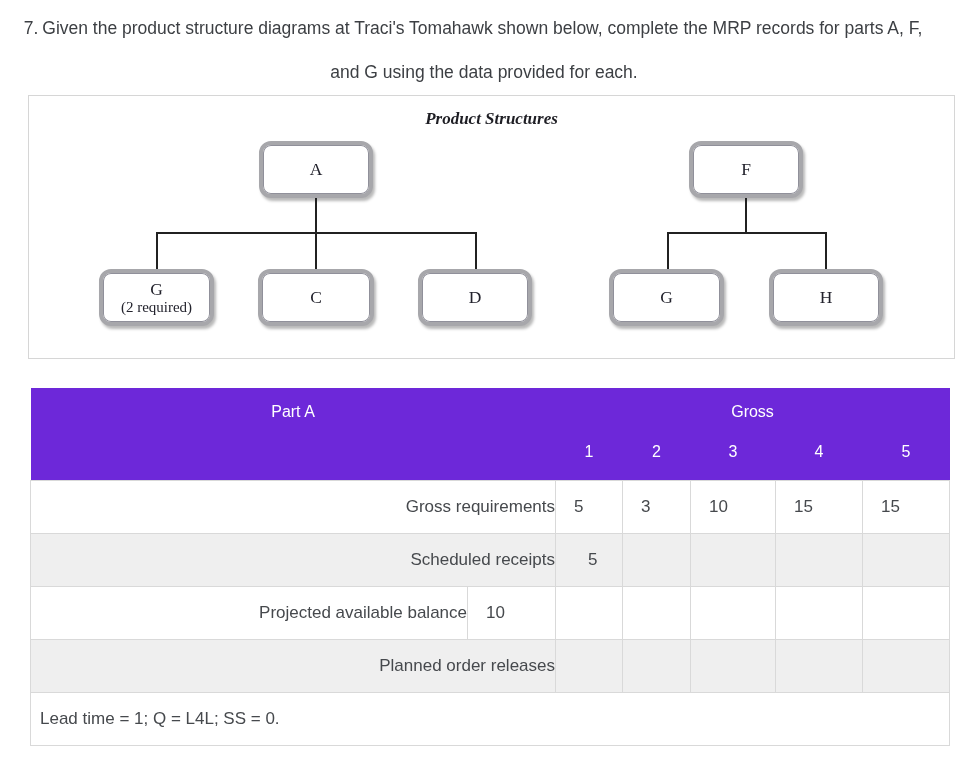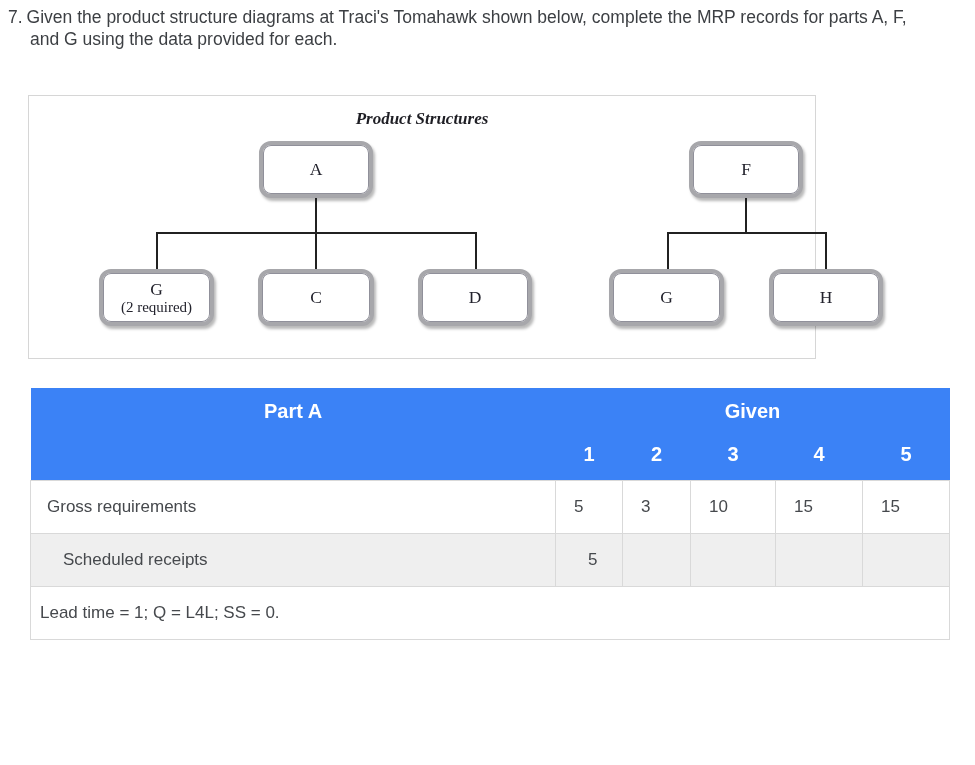--- a/index.html
+++ b/index.html
@@ -11,32 +11,33 @@
     color: #3e4145;
     overflow: hidden;
   }
 
   
   .question {
     position: absolute;
     left: 8px; top: 6px;
     width: 930px;
     font-size: 17.5px;
-    line-height: 22px;
+    line-height: 44px;
     color: #3c3f43;
     padding-left: 22px;
     text-indent: -22px;
+    text-align: center;
   }
   .question .qnum { padding-right: 4px; }
 
   
   .diagram {
     position: absolute;
     left: 28px; top: 95px;
-    width: 788px; height: 264px;
+    width: 927px; height: 264px;
     background: #ffffff;
     border: 1px solid #d6d6d6;
   }
   .diagram-title {
     position: absolute;
     left: 0; top: 13px; width: 100%;
     text-align: center;
     font-family: "Liberation Serif", "DejaVu Serif", serif;
     font-weight: bold;
     font-style: italic;
@@ -85,39 +86,39 @@
   .mrp {
     position: absolute;
     left: 30px; top: 388px;
     border-collapse: collapse;
     table-layout: fixed;
     width: 919px;
     font-size: 17px;
     color: #46494d;
   }
   .mrp thead th {
-    background: #3b82f6;
+    background: #6d28d9;
     color: #ffffff;
-    font-weight: bold;
-    font-size: 20px;
+    font-weight: normal;
+    font-size: 16px;
     border: none;
     text-align: center;
     padding: 0;
   }
   .mrp thead tr.hdr-top th { height: 47px; vertical-align: middle; }
   .mrp thead tr.hdr-weeks th { height: 45px; vertical-align: top; padding-top: 8px; }
   .mrp tbody td {
     border: 1px solid #d9d9d9;
     height: 53px;
     vertical-align: middle;
     padding: 0 0 0 18px;
     background: #ffffff;
   }
   .mrp tbody tr.alt td { background: #efefef; padding-left: 32px; }
-  .mrp tbody td.rowlabel { padding-left: 16px; }
+  .mrp tbody td.rowlabel { padding-left: 16px; text-align: right; }
   .mrp tbody td.footnote { padding-left: 9px; }
 </style>
 </head>
 <body>
 
 <div class="question">
   <span class="qnum">7.</span><span>Given the product structure diagrams at Traci's Tomahawk shown below, complete the MRP records for parts A, F, and G using the data provided for each.</span>
 </div>
 
 <div class="diagram">
@@ -164,21 +165,21 @@
       <col style="width:88px">
       <col style="width:67px">
       <col style="width:68px">
       <col style="width:85px">
       <col style="width:87px">
       <col style="width:87px">
   </colgroup>
   <thead>
     <tr class="hdr-top">
       <th colspan="2">Part A</th>
-      <th colspan="5">Given</th>
+      <th colspan="5">Gross</th>
     </tr>
     <tr class="hdr-weeks">
       <th colspan="2"></th>
       <th>1</th>
       <th>2</th>
       <th>3</th>
       <th>4</th>
       <th>5</th>
     </tr>
   </thead>
@@ -193,16 +194,33 @@
     </tr>
     <tr class="alt">
       <td class="rowlabel" colspan="2">Scheduled receipts</td>
       <td>5</td>
       <td></td>
       <td></td>
       <td></td>
       <td></td>
     </tr>
     <tr>
+      <td class="rowlabel">Projected available balance</td>
+      <td>10</td>
+      <td></td>
+      <td></td>
+      <td></td>
+      <td></td>
+      <td></td>
+    </tr>
+    <tr class="alt">
+      <td class="rowlabel" colspan="2">Planned order releases</td>
+      <td></td>
+      <td></td>
+      <td></td>
+      <td></td>
+      <td></td>
+    </tr>
+    <tr>
       <td class="footnote" colspan="7">Lead time = 1; Q = L4L; SS = 0.</td>
     </tr>
   </tbody>
 </table>
 
 </body></html>

